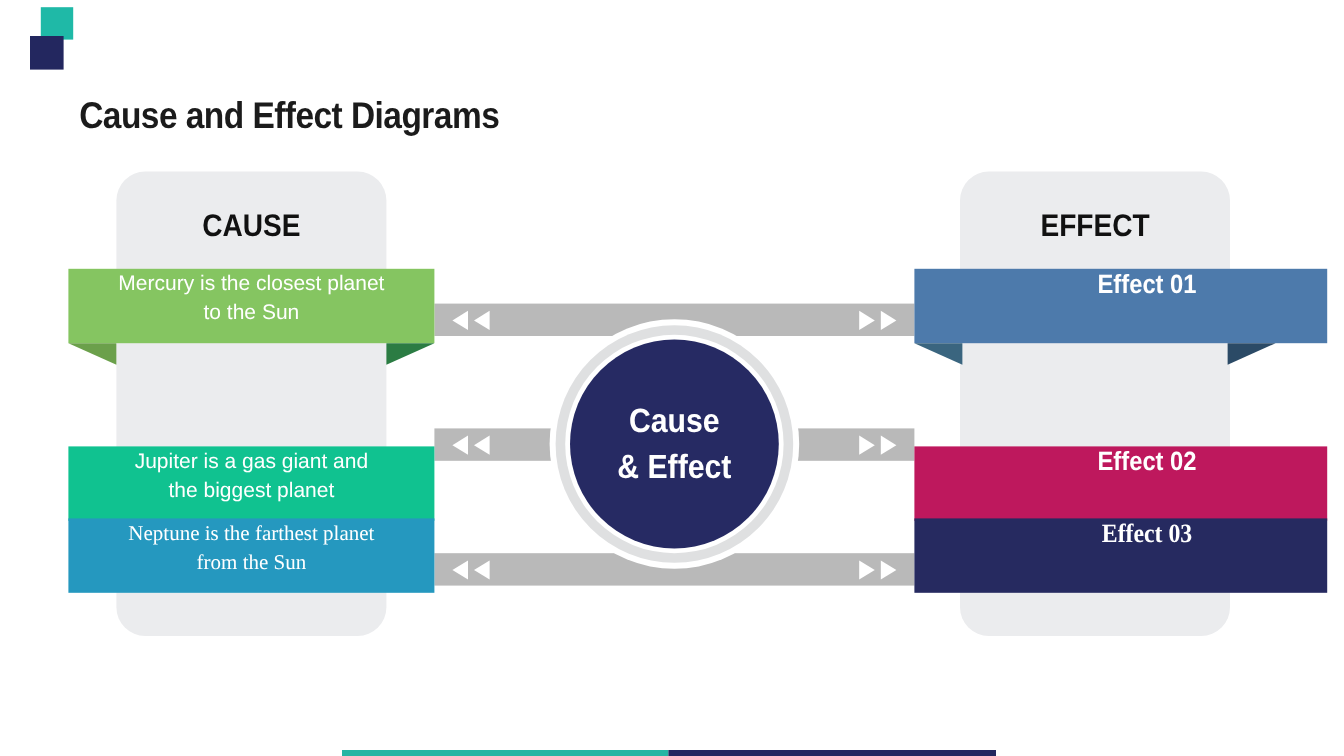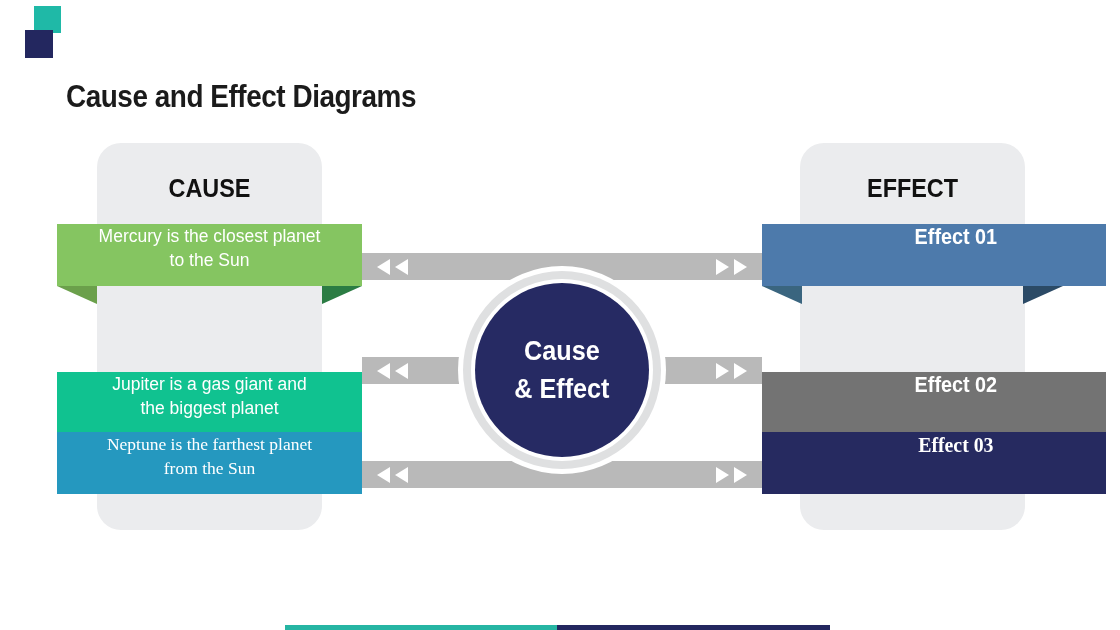--- a/index.html
+++ b/index.html
@@ -152,21 +152,21 @@
 </div>
 <div class="banner banner-left row-3" style="background: rgb(37, 152, 191);">
   <div class="banner-text">Neptune is the farthest planet from the Sun</div>
 </div>
 
 <div class="banner banner-right row-1" style="background: rgb(77, 122, 171);">
   <div class="effect-label cond-c">Effect 01</div>
   <span class="fold fold-l" style="border-top-color: rgb(58, 101, 127);"></span>
   <span class="fold fold-r" style="border-top-color: rgb(43, 74, 102);"></span>
 </div>
-<div class="banner banner-right row-2" style="background: #737373;">
+<div class="banner banner-right row-2" style="background: #be185d;">
   <div class="effect-label cond-c">Effect 02</div>
   <span class="fold fold-l" style="border-top-color: rgb(45, 50, 104);"></span>
   <span class="fold fold-r" style="border-top-color: rgb(34, 42, 92);"></span>
 </div>
 <div class="banner banner-right row-3" style="background: rgb(38, 42, 96);">
   <div class="effect-label cond-c">Effect 03</div>
 </div>
 
 <div class="strip" style="left: 285px; width: 272px; background: rgb(38, 181, 163);"></div>
 <div class="strip" style="left: 557px; width: 273px; background: rgb(35, 39, 95);"></div>

